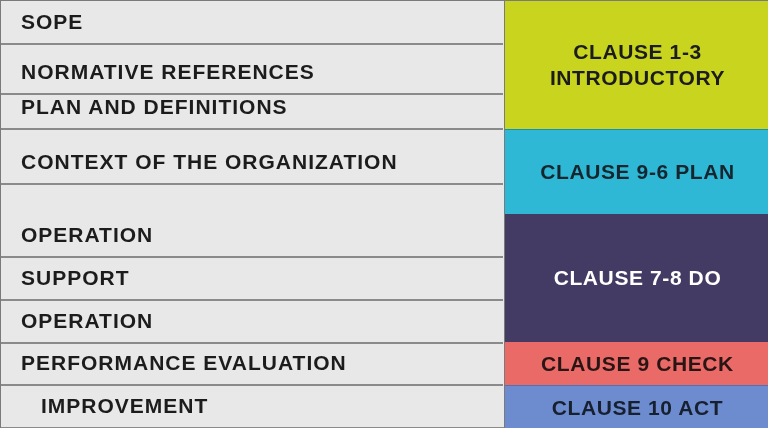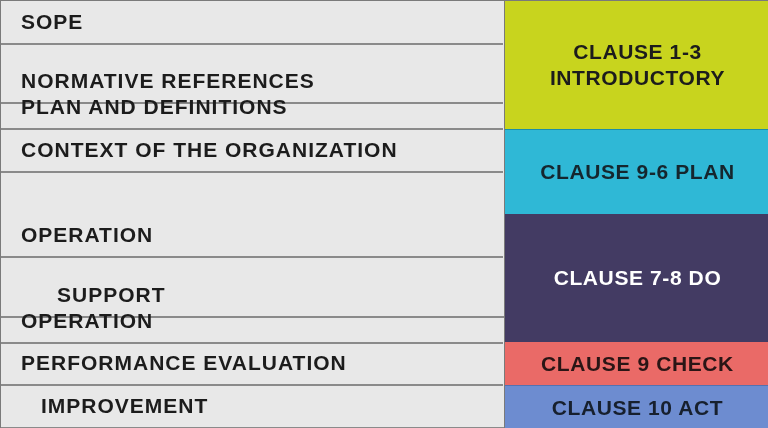--- a/index.html
+++ b/index.html
@@ -43,33 +43,33 @@
   }
 </style>
 </head>
 <body>
 
 <div class="wrap">
   <div class="left">
     <div class="row" style="top:0px;">
       <span class="row-label">SOPE</span>
     </div>
-    <div class="row" style="top:59px;">
+    <div class="row" style="top:50px;">
       <span class="row-label">NORMATIVE REFERENCES</span>
     </div>
     <div class="row" style="top:85px;">
       <span class="row-label">PLAN AND DEFINITIONS</span>
     </div>
-    <div class="row" style="top:128px;">
+    <div class="row" style="top:140px;">
       <span class="row-label">CONTEXT OF THE ORGANIZATION</span>
     </div>
     <div class="row" style="top:213px;">
       <span class="row-label">OPERATION</span>
     </div>
-    <div class="row" style="top:273px;padding-left:36px;">
+    <div class="row" style="top:256px;">
       <span class="row-label">SUPPORT</span>
     </div>
     <div class="row" style="top:299px;">
       <span class="row-label">OPERATION</span>
     </div>
     <div class="row" style="top:341px;text-align:right;">
       <span class="row-label">PERFORMANCE EVALUATION</span>
     </div>
     <div class="row" style="top:384px;padding-left:20px;">
       <span class="row-label">IMPROVEMENT</span>

